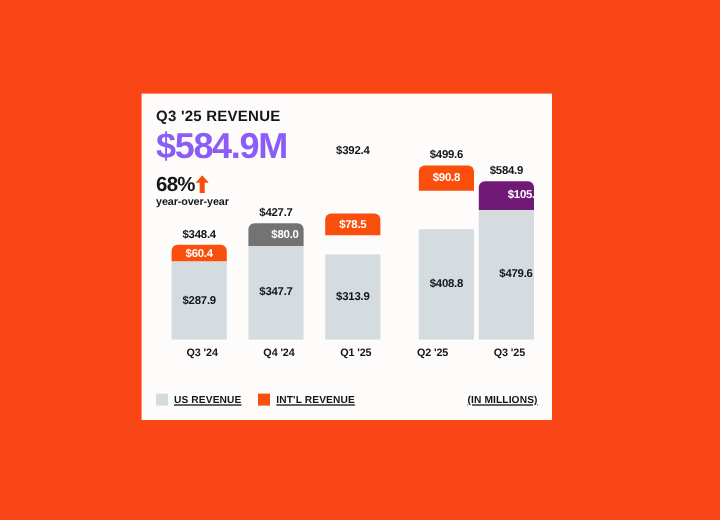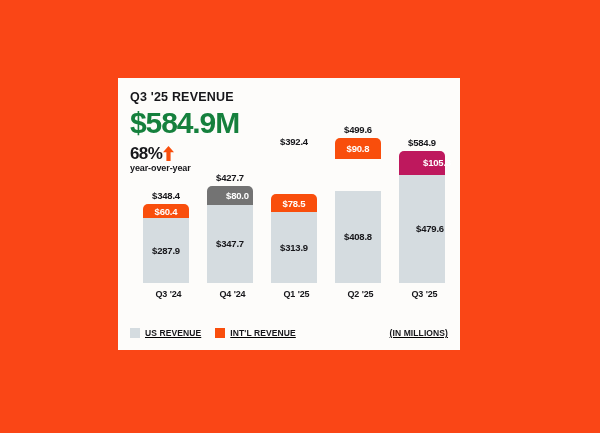--- a/index.html
+++ b/index.html
@@ -36,21 +36,21 @@
     font-weight: bold;
     letter-spacing: 0.2px;
     color: #16161a;
     margin: 0;
     white-space: nowrap;
   }
   #headline-value {
     font-size: 30px;
     font-weight: bold;
     letter-spacing: -1.1px;
-    color: #15803d;
+    color: #8b5cf6;
     margin: 4px 0 0 0;
     line-height: 1.0;
     white-space: nowrap;
   }
   #growth-row {
     display: flex;
     align-items: center;
     margin-top: 7px;
   }
   #growth-pct {
@@ -202,36 +202,36 @@
         <div class="bar-stack">
           <div class="seg-intl" style="height: 18.0544px; background: #737373; padding-left: 15px;">$80.0</div>
           <div class="seg-us" style="height: 78.4688px; background: rgb(213, 220, 224);">$347.7</div>
         </div>
       </div>
       <div class="x-tick" style="left: 64px;">Q4 '24</div>
       <div class="bar-group" style="left: 128px; gap: 44px;">
         <div class="bar-total">$392.4</div>
         <div class="bar-stack">
           <div class="seg-intl" style="height: 17.7158px; background: rgb(249, 78, 12);">$78.5</div>
-          <div class="seg-us" style="height: 70.8408px; background: rgb(213, 220, 224);">$313.9</div>
+          <div class="seg-us" style="height: 70.8408px; background: rgb(213, 220, 224); margin-top: 16px;">$313.9</div>
         </div>
       </div>
       <div class="x-tick" style="left: 128px;">Q1 '25</div>
-      <div class="bar-group" style="left: 192px;">
+      <div class="bar-group" style="left: 206px;">
         <div class="bar-total">$499.6</div>
         <div class="bar-stack">
           <div class="seg-intl" style="height: 20.4917px; background: rgb(249, 78, 12);">$90.8</div>
           <div class="seg-us" style="height: 92.2578px; background: rgb(213, 220, 224); margin-top: 32px;">$408.8</div>
         </div>
       </div>
       <div class="x-tick" style="left: 192px;">Q2 '25</div>
       <div class="bar-group" style="left: 256px;">
         <div class="bar-total">$584.9</div>
         <div class="bar-stack">
-          <div class="seg-intl" style="height: 23.7641px; background: #be185d; padding-left: 30px;">$105.3</div>
+          <div class="seg-intl" style="height: 23.7641px; background: #701a75; padding-left: 30px;">$105.3</div>
           <div class="seg-us" style="height: 108.236px; background: rgb(213, 220, 224); padding-left: 16px;">$479.6</div>
         </div>
       </div>
       <div class="x-tick" style="left: 256px;">Q3 '25</div>
     </div>
 
   <div id="legend">
     <div class="legend-entry">
       <span class="legend-swatch" style="background: rgb(213, 220, 224);"></span>
       <span class="legend-label">US REVENUE</span>

